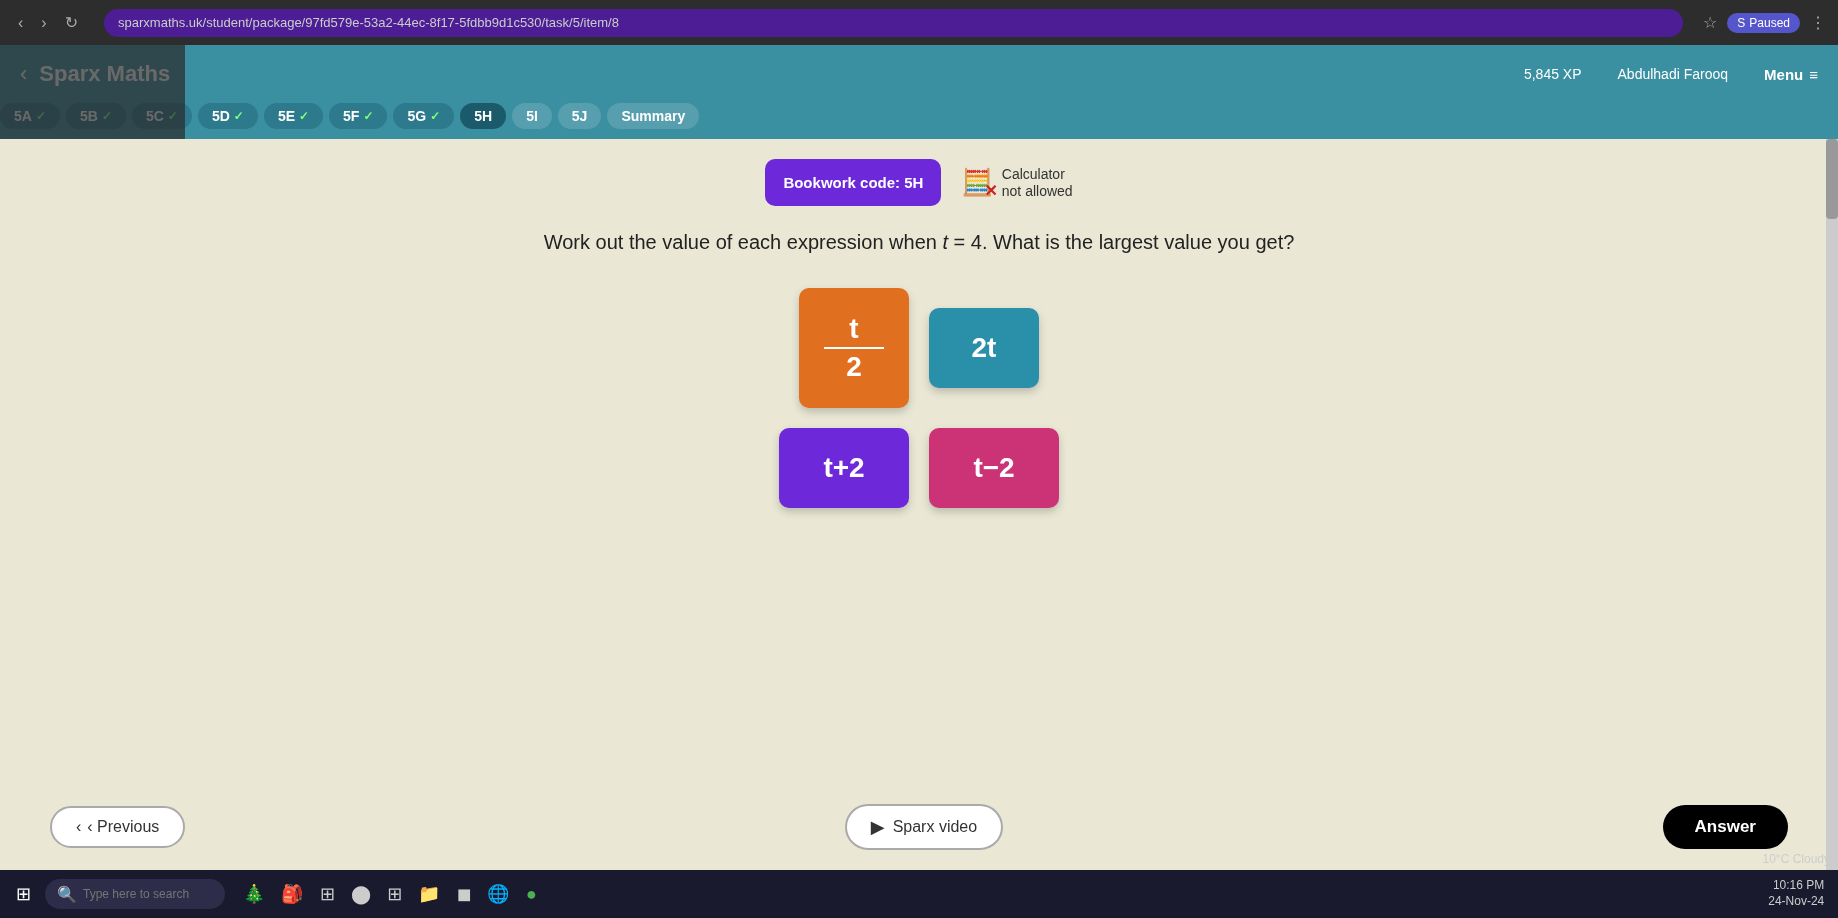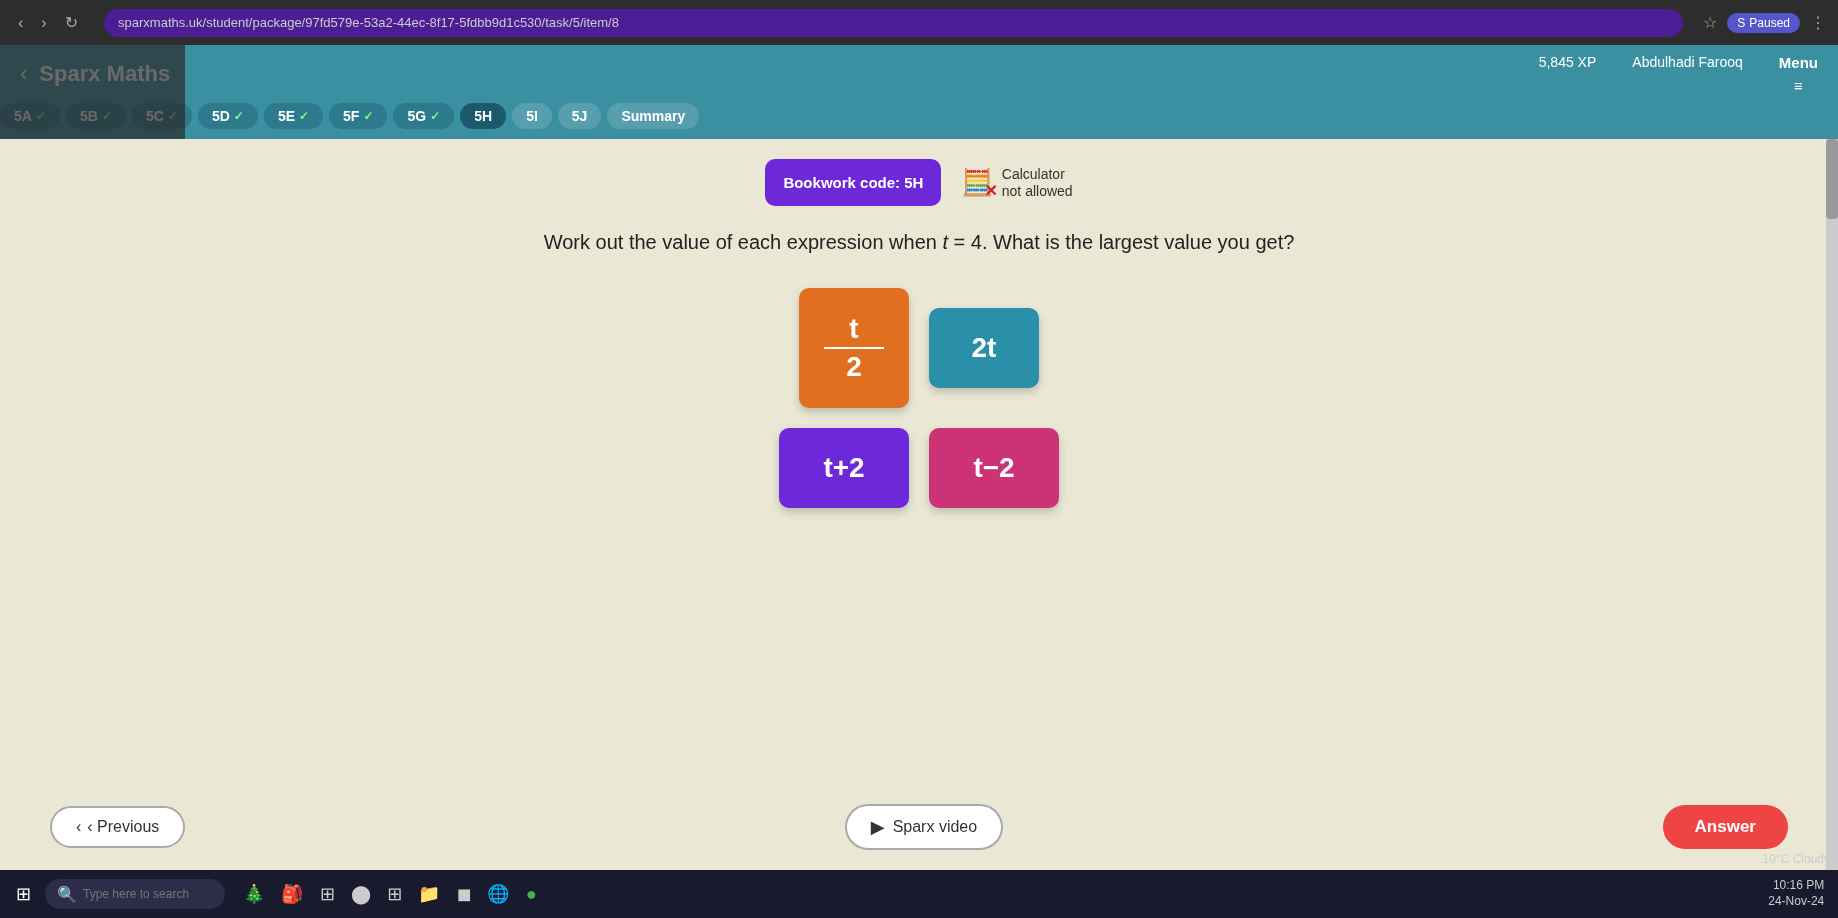--- a/index.html
+++ b/index.html
@@ -68,21 +68,21 @@
       color: white; font-size: 22px; cursor: pointer;
     }
     .site-title {
       color: white; font-size: 22px; font-weight: 700;
     }
     .header-right {
       display: flex; align-items: flex-start; gap: 36px; color: white; font-size: 14px;
     }
     .xp-label { font-weight: 500; }
     .menu-btn {
-      display: flex; align-items: center; gap: 6px; cursor: pointer; font-size: 15px; font-weight: 600; flex-direction: column;
+      display: flex; align-items: center; gap: 6px; cursor: pointer; font-size: 15px; font-weight: 600;
     }
 
     
     .tab-bar {
       background: #3a8fa0;
       display: flex;
       padding: 0 16px 10px 0;
       gap: 6px;
     }
     .tab-item {
@@ -247,21 +247,21 @@
       border: 2px solid #aaa;
       border-radius: 25px;
       padding: 10px 24px;
       font-size: 16px;
       cursor: pointer;
       display: flex; align-items: center; gap: 8px;
       color: #333;
     }
     .video-icon { color: #333; font-size: 18px; }
     .answer-btn {
-      background: #ef4444;
+      background: #000000;
       color: white;
       border: none;
       border-radius: 25px;
       padding: 12px 32px;
       font-size: 17px;
       font-weight: 700;
       cursor: pointer;
     }
 
     

